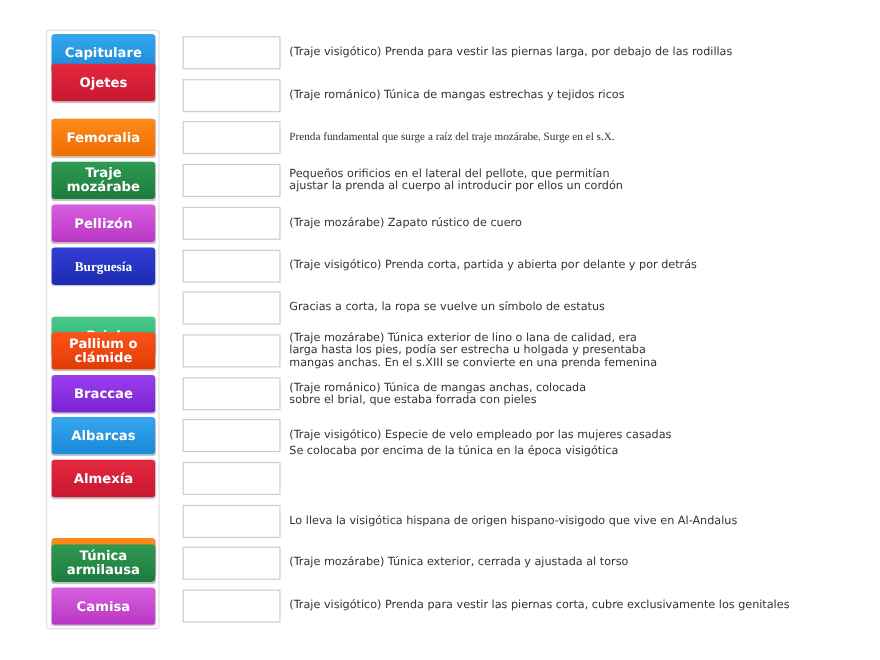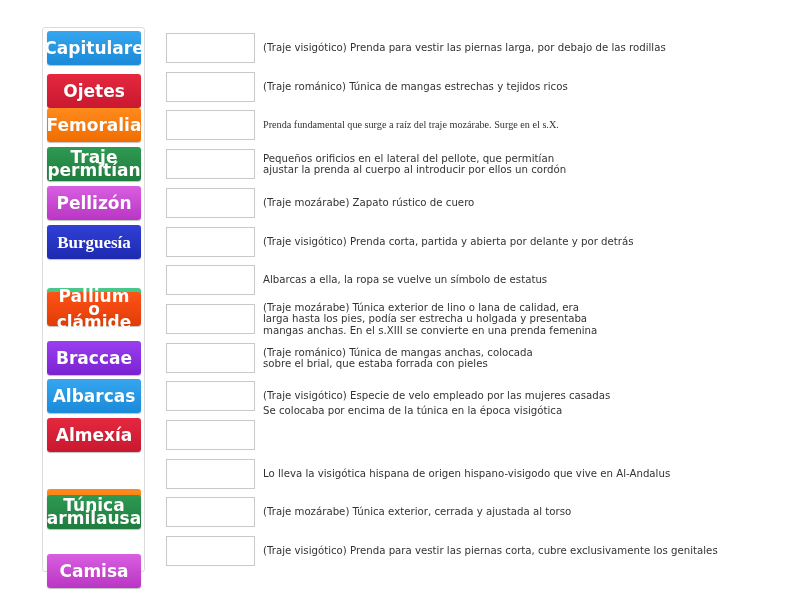--- a/index.html
+++ b/index.html
@@ -28,21 +28,21 @@
       background: #ffffff;
     }
     .tile {
       position: absolute;
       left: 47px;
       width: 94px;
       height: 34px;
       border-radius: 3px;
       color: #ffffff;
       font-weight: bold;
-      font-size: 17px;
+      font-size: 12px;
       line-height: 13px;
       display: flex;
       align-items: center;
       justify-content: center;
       text-align: center;
       box-sizing: border-box;
       padding: 0 4px;
       cursor: pointer;
       box-shadow: 0 1px 1px rgba(0,0,0,0.25);
       text-shadow: 0 0 1px rgba(0,0,0,0.15);
@@ -81,50 +81,50 @@
     }
   </style>
 </head>
 <body>
 
 <div class="stage">
   <div class="tile-tray"></div>
 
   <div id="tiles">
       <div class="tile blue" style="top: 31px;">Capitulare</div>
-      <div class="tile red" style="top: 74px;">Ojetes</div>
+      <div class="tile red" style="top: 58px;">Ojetes</div>
       <div class="tile orange" style="top: 108px;">Femoralia</div>
-      <div class="tile dgreen" style="top: 147px;">Traje permitían</div>
+      <div class="tile dgreen" style="top: 147px;">Traje mozárabe</div>
       <div class="tile magenta" style="top: 186px;">Pellizón</div>
       <div class="tile navy" style="top: 225px; font-family: Liberation Serif, serif;">Burguesía</div>
       <div class="tile mint" style="top: 263px;">Brial</div>
-      <div class="tile redorange" style="top: 292px;">Pallium o clámide</div>
+      <div class="tile redorange" style="top: 302px;">Pallium o clámide</div>
       <div class="tile purple" style="top: 341px;">Braccae</div>
       <div class="tile blue" style="top: 379px;">Albarcas</div>
       <div class="tile red" style="top: 418px;">Almexía</div>
       <div class="tile orange" style="top: 457px; margin-top: 32px;">Aljuba</div>
       <div class="tile dgreen" style="top: 495px;">Túnica armilausa</div>
-      <div class="tile magenta" style="top: 534px; margin-top: 20px;">Camisa</div>
+      <div class="tile magenta" style="top: 534px;">Camisa</div>
     </div>
   <div id="rows">
       <div class="dropbox" style="top: 33px;"></div>
       <div class="desc" style="top: 29px; height: 38px;">(Traje visigótico) Prenda para vestir las piernas larga, por debajo de las rodillas</div>
       <div class="dropbox" style="top: 72px;"></div>
       <div class="desc" style="top: 68px; height: 38px;">(Traje románico) Túnica de mangas estrechas y tejidos ricos</div>
       <div class="dropbox" style="top: 110px;"></div>
       <div class="desc" style="top: 106px; height: 38px; font-family: Liberation Serif, serif;">Prenda fundamental que surge a raíz del traje mozárabe. Surge en el s.X.</div>
       <div class="dropbox" style="top: 149px;"></div>
       <div class="desc" style="top: 145px; height: 38px;">Pequeños orificios en el lateral del pellote, que permitían
 ajustar la prenda al cuerpo al introducir por ellos un cordón</div>
       <div class="dropbox" style="top: 188px;"></div>
       <div class="desc" style="top: 184px; height: 38px;">(Traje mozárabe) Zapato rústico de cuero</div>
       <div class="dropbox" style="top: 227px;"></div>
       <div class="desc" style="top: 223px; height: 38px;">(Traje visigótico) Prenda corta, partida y abierta por delante y por detrás</div>
       <div class="dropbox" style="top: 265px;"></div>
-      <div class="desc" style="top: 261px; height: 38px;">Albarcas a ella, la ropa se vuelve un símbolo de estatus</div>
+      <div class="desc" style="top: 261px; height: 38px;">Gracias a corta, la ropa se vuelve un símbolo de estatus</div>
       <div class="dropbox" style="top: 304px;"></div>
       <div class="desc" style="top: 300px; height: 38px;">(Traje mozárabe) Túnica exterior de lino o lana de calidad, era
 larga hasta los pies, podía ser estrecha u holgada y presentaba
 mangas anchas. En el s.XIII se convierte en una prenda femenina</div>
       <div class="dropbox" style="top: 343px;"></div>
       <div class="desc" style="top: 339px; height: 38px;">(Traje románico) Túnica de mangas anchas, colocada
 sobre el brial, que estaba forrada con pieles</div>
       <div class="dropbox" style="top: 381px;"></div>
       <div class="desc" style="top: 377px; height: 38px;">(Traje visigótico) Especie de velo empleado por las mujeres casadas</div>
       <div class="dropbox" style="top: 420px;"></div>

